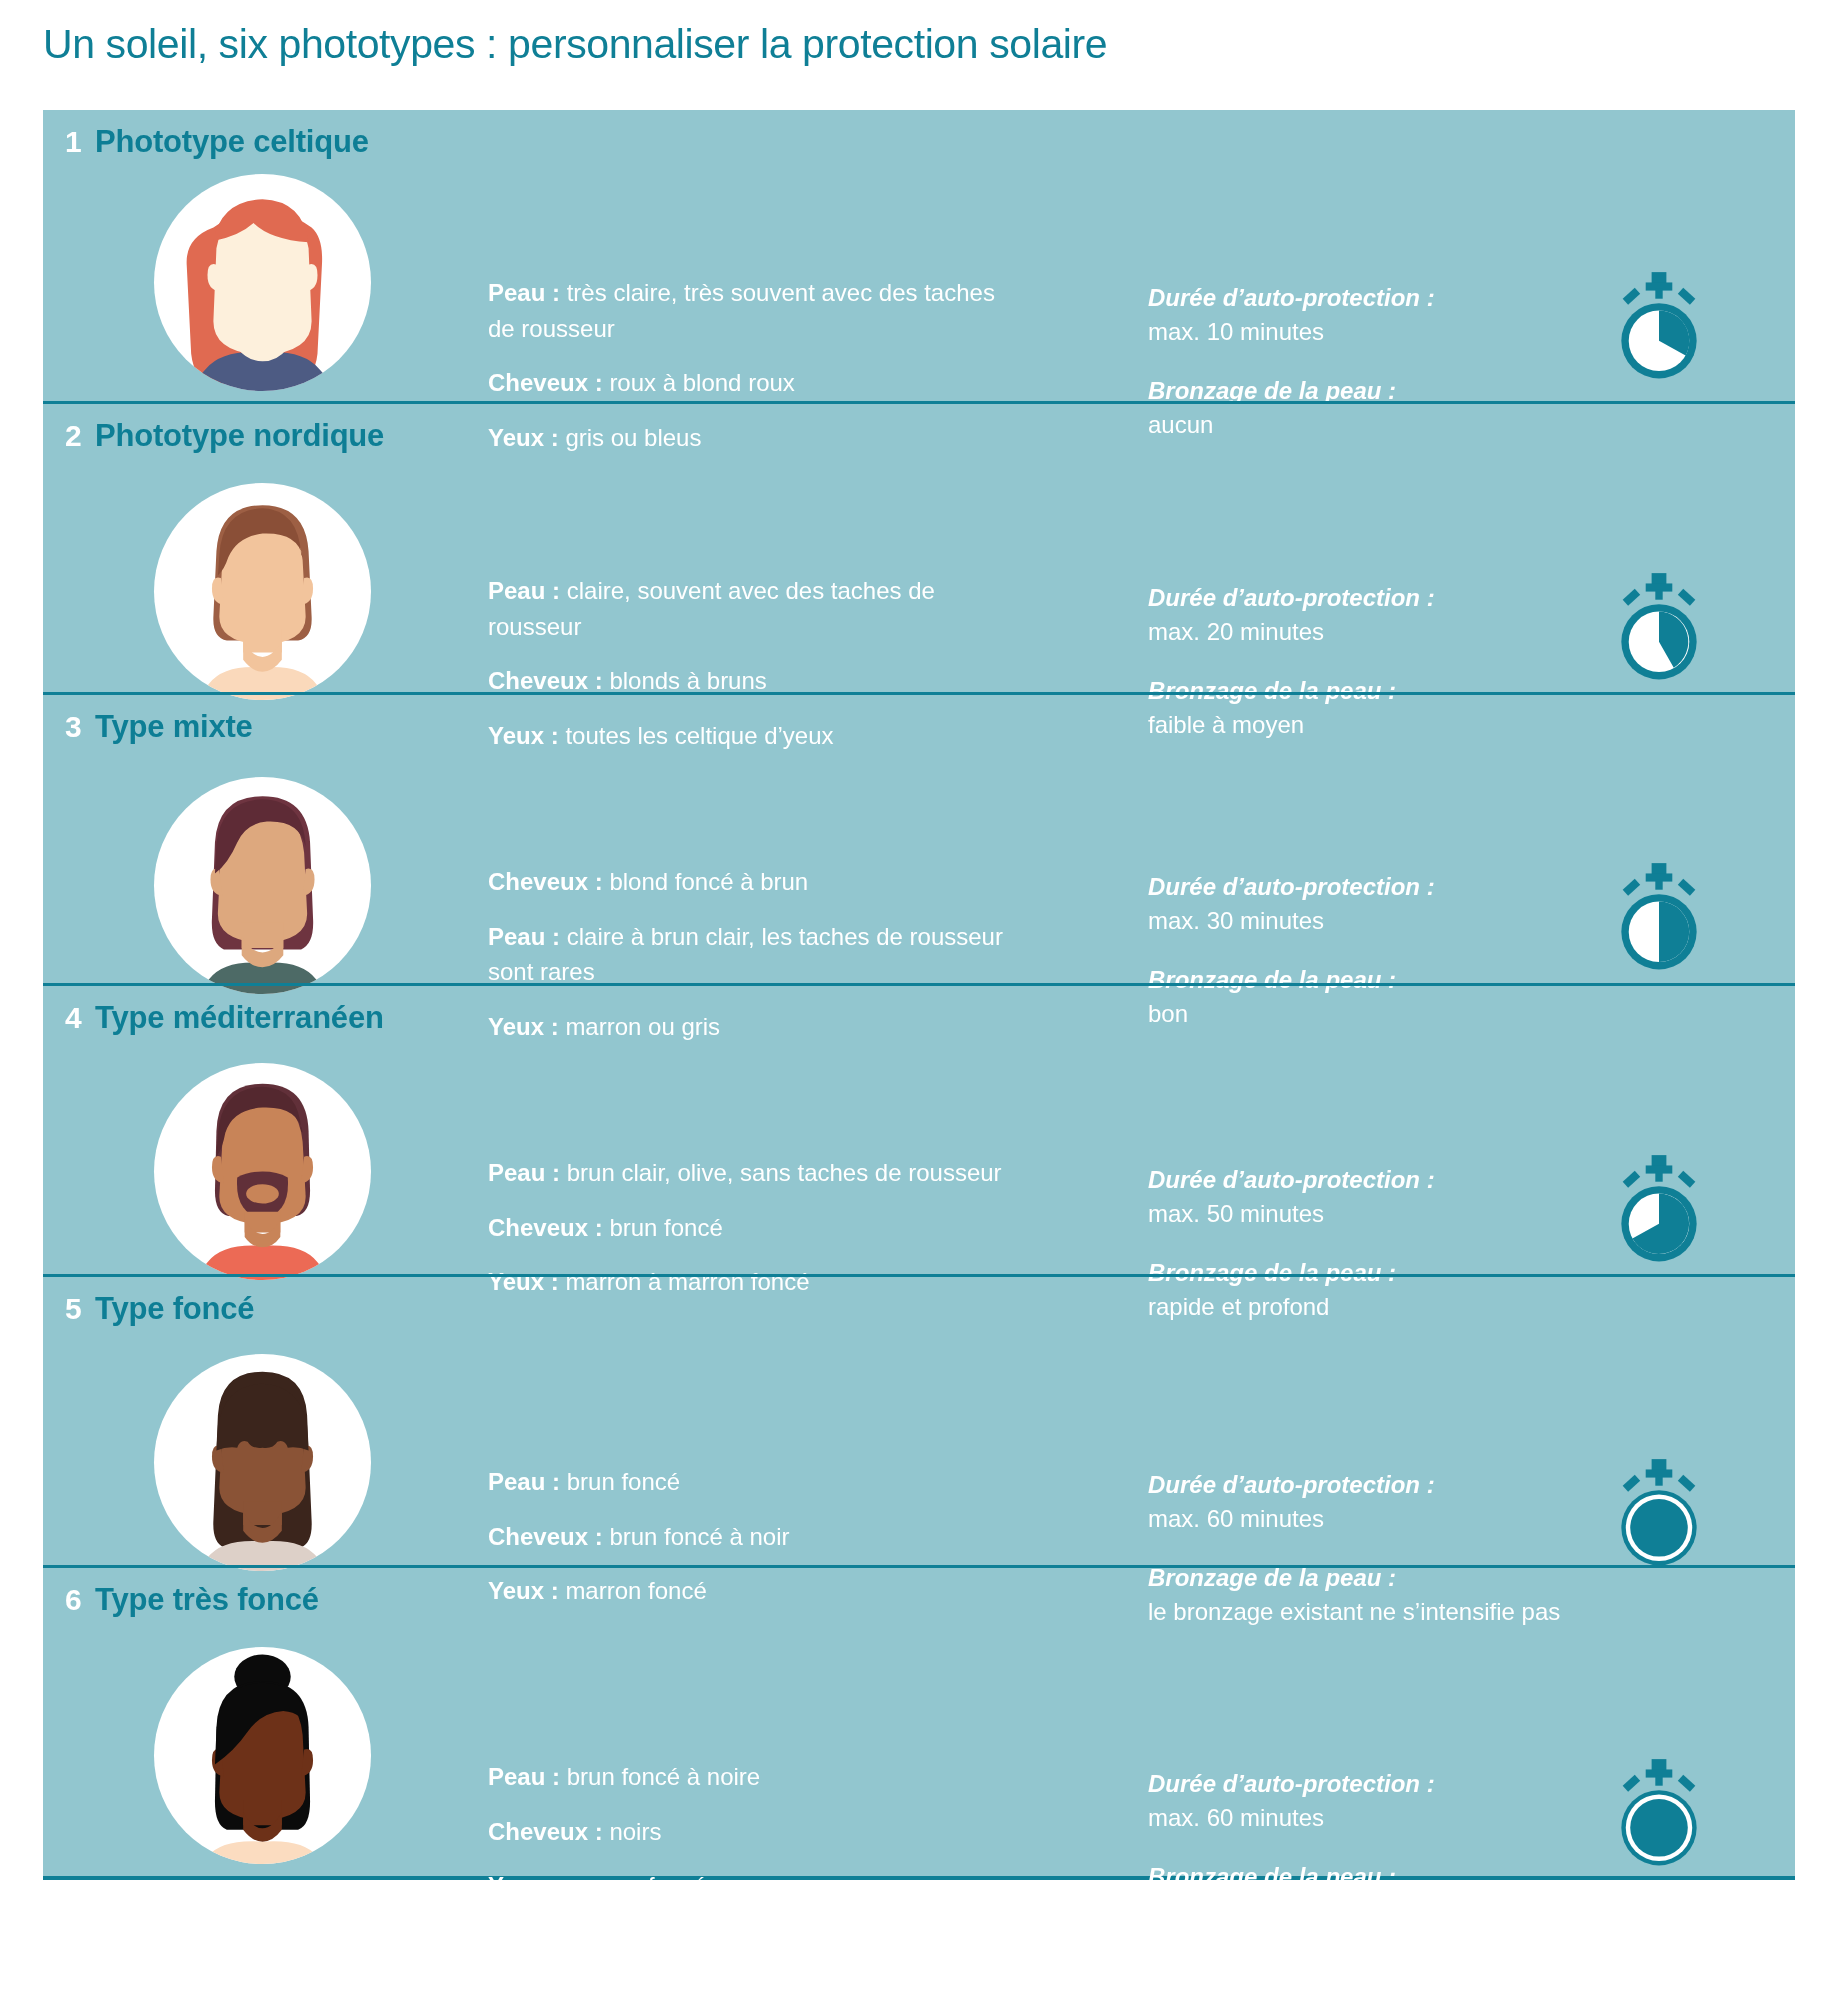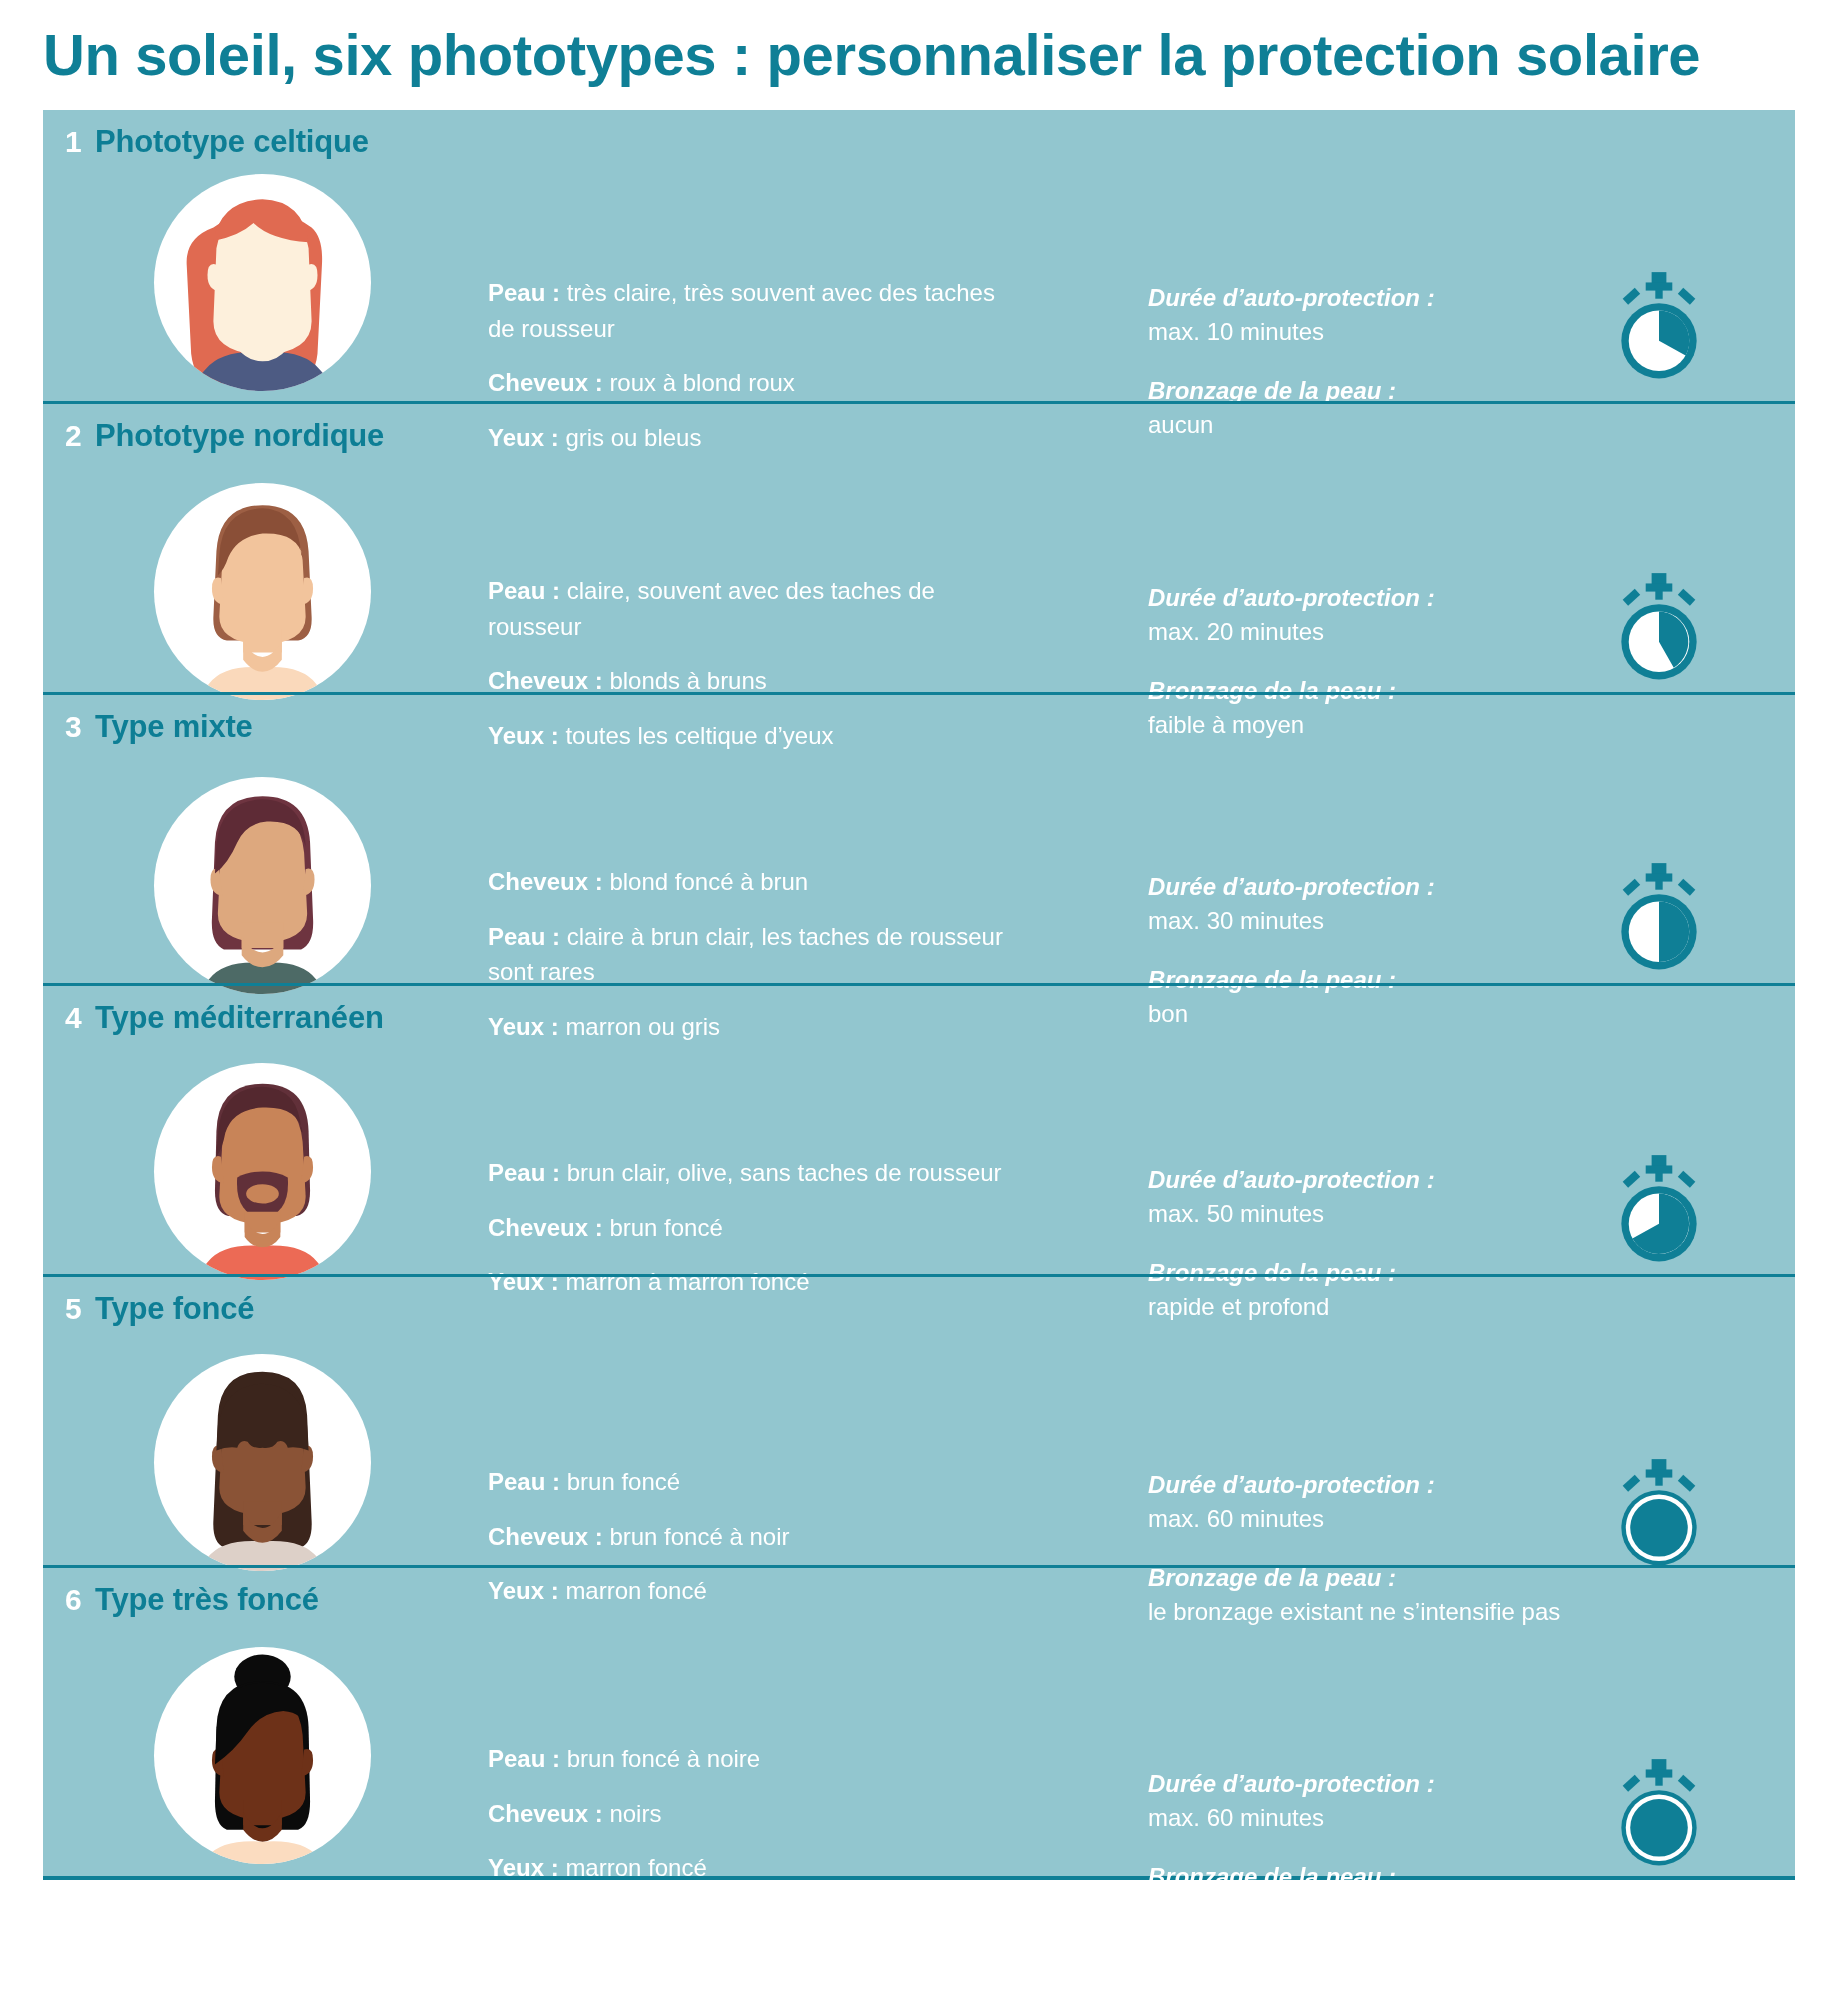--- a/index.html
+++ b/index.html
@@ -7,21 +7,21 @@
     width:1839px;height:2015px;
     background:#ffffff;
     font-family:"Liberation Sans", sans-serif;
     -webkit-font-smoothing:antialiased;
   }
   .page{position:relative;width:1839px;height:2015px;overflow:hidden;background:#fff;}
 
   
   .title{
     position:absolute;left:43px;top:21px;
-    font-size:58px;font-weight:bold;
+    font-size:41px;font-weight:normal;
     color:#0f7f96;
     letter-spacing:-0.4px;
     font-family:"Liberation Sans", sans-serif;
     white-space:nowrap;
   }
 
   
   .panel{
     position:absolute;left:43px;top:110px;
     width:1752px;
@@ -101,21 +101,21 @@
     position:absolute;right:88px;top:95px;
     width:96px;height:111px;
   }
 
   
   .row.r1 .desc{top:165px;} .row.r1 .meta{top:171px;} .row.r1 .watch{top:162px;}
   .row.r2 .desc{top:169px;} .row.r2 .meta{top:177px;} .row.r2 .watch{top:169px;}
   .row.r3 .desc{top:169px;} .row.r3 .meta{top:175px;} .row.r3 .watch{top:168px;}
   .row.r4 .desc{top:169px;} .row.r4 .meta{top:177px;} .row.r4 .watch{top:169px;}
   .row.r5 .desc{top:187px;} .row.r5 .meta{top:191px;} .row.r5 .watch{top:182px;}
-  .row.r6 .desc{top:173px;} .row.r6 .meta{top:199px;} .row.r6 .watch{top:191px;}
+  .row.r6 .desc{top:191px;} .row.r6 .meta{top:199px;} .row.r6 .watch{top:191px;}
 </style>
 </head>
 <body>
 
 <div class="page">
 
   <div class="title">Un soleil, six phototypes : personnaliser la protection solaire</div>
 
   <div class="panel">
 

